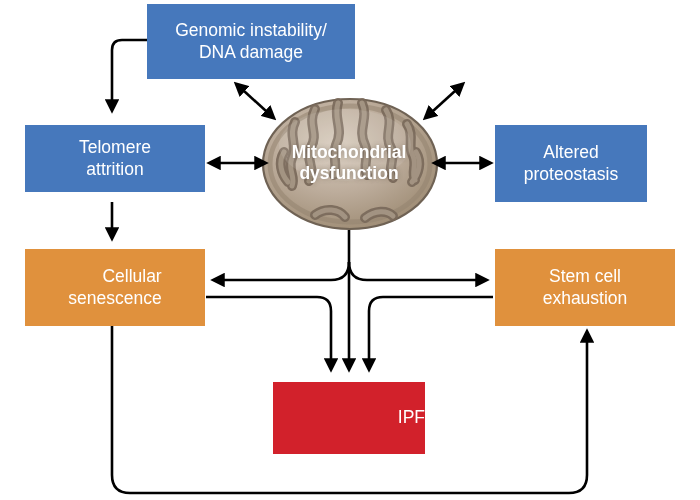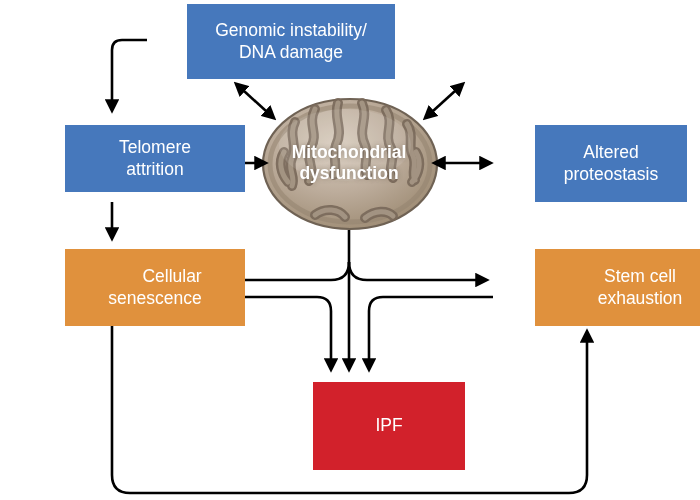--- a/index.html
+++ b/index.html
@@ -5,21 +5,21 @@
   html,body { margin:0; padding:0; background:#ffffff; }
   .stage {
     position:relative; width:700px; height:500px; background:#ffffff;
     font-family:"Liberation Sans", sans-serif; overflow:hidden;
   }
   .stage svg.edges { position:absolute; left:0; top:0; width:700px; height:500px; color:var(--line-black,#000); }
   .edge { stroke:currentColor; stroke-width:2.6; fill:none; }
   .node {
     position:absolute; display:flex; align-items:center; justify-content:center;
     text-align:center; color:var(--label-text,#fff);
-    font-size:17.5px; line-height:1.22; white-space:pre-line;margin-left:40px;
+    font-size:17.5px; line-height:1.22; white-space:pre-line;
   }
   .node.blue   { background:var(--box-blue,#4678bc); }
   .node.orange { background:var(--box-orange,#e0913d); }
   .node.red    { background:var(--box-red,#d2212b); }
   .mito-label {
     position:absolute; left:259px; top:142px; width:180px;
     text-align:center; color:var(--label-text,#fff);
     font-size:17.5px; line-height:1.22; white-space:pre-line;
     text-shadow:0 0 5px rgba(80,66,52,.45);
     font-weight:bold;
@@ -103,25 +103,25 @@
   <div class="node blue" style="left:495px; top:125px; width:152px; height:77px;">
     <span>Altered
 proteostasis</span>
   </div>
 
   <div class="node orange" style="left:25px; top:249px; width:180px; height:77px;text-align:right;">
     <span>Cellular
 senescence</span>
   </div>
 
-  <div class="node orange" style="left:495px; top:249px; width:180px; height:77px;padding-left:15px;">
+  <div class="node orange" style="left:495px; top:249px; width:180px; height:77px;">
     <span>Stem cell
 exhaustion</span>
   </div>
 
-  <div class="node red" style="left:273px; top:382px; width:152px; height:88px;">
+  <div class="node red" style="left:273px; top:382px; width:152px; height:72px;justify-content:flex-end;">
     <span>IPF</span>
   </div>
 
   <div class="mito-label">Mitochondrial
 dysfunction</div>
 
 </div>
 
 </body></html>

